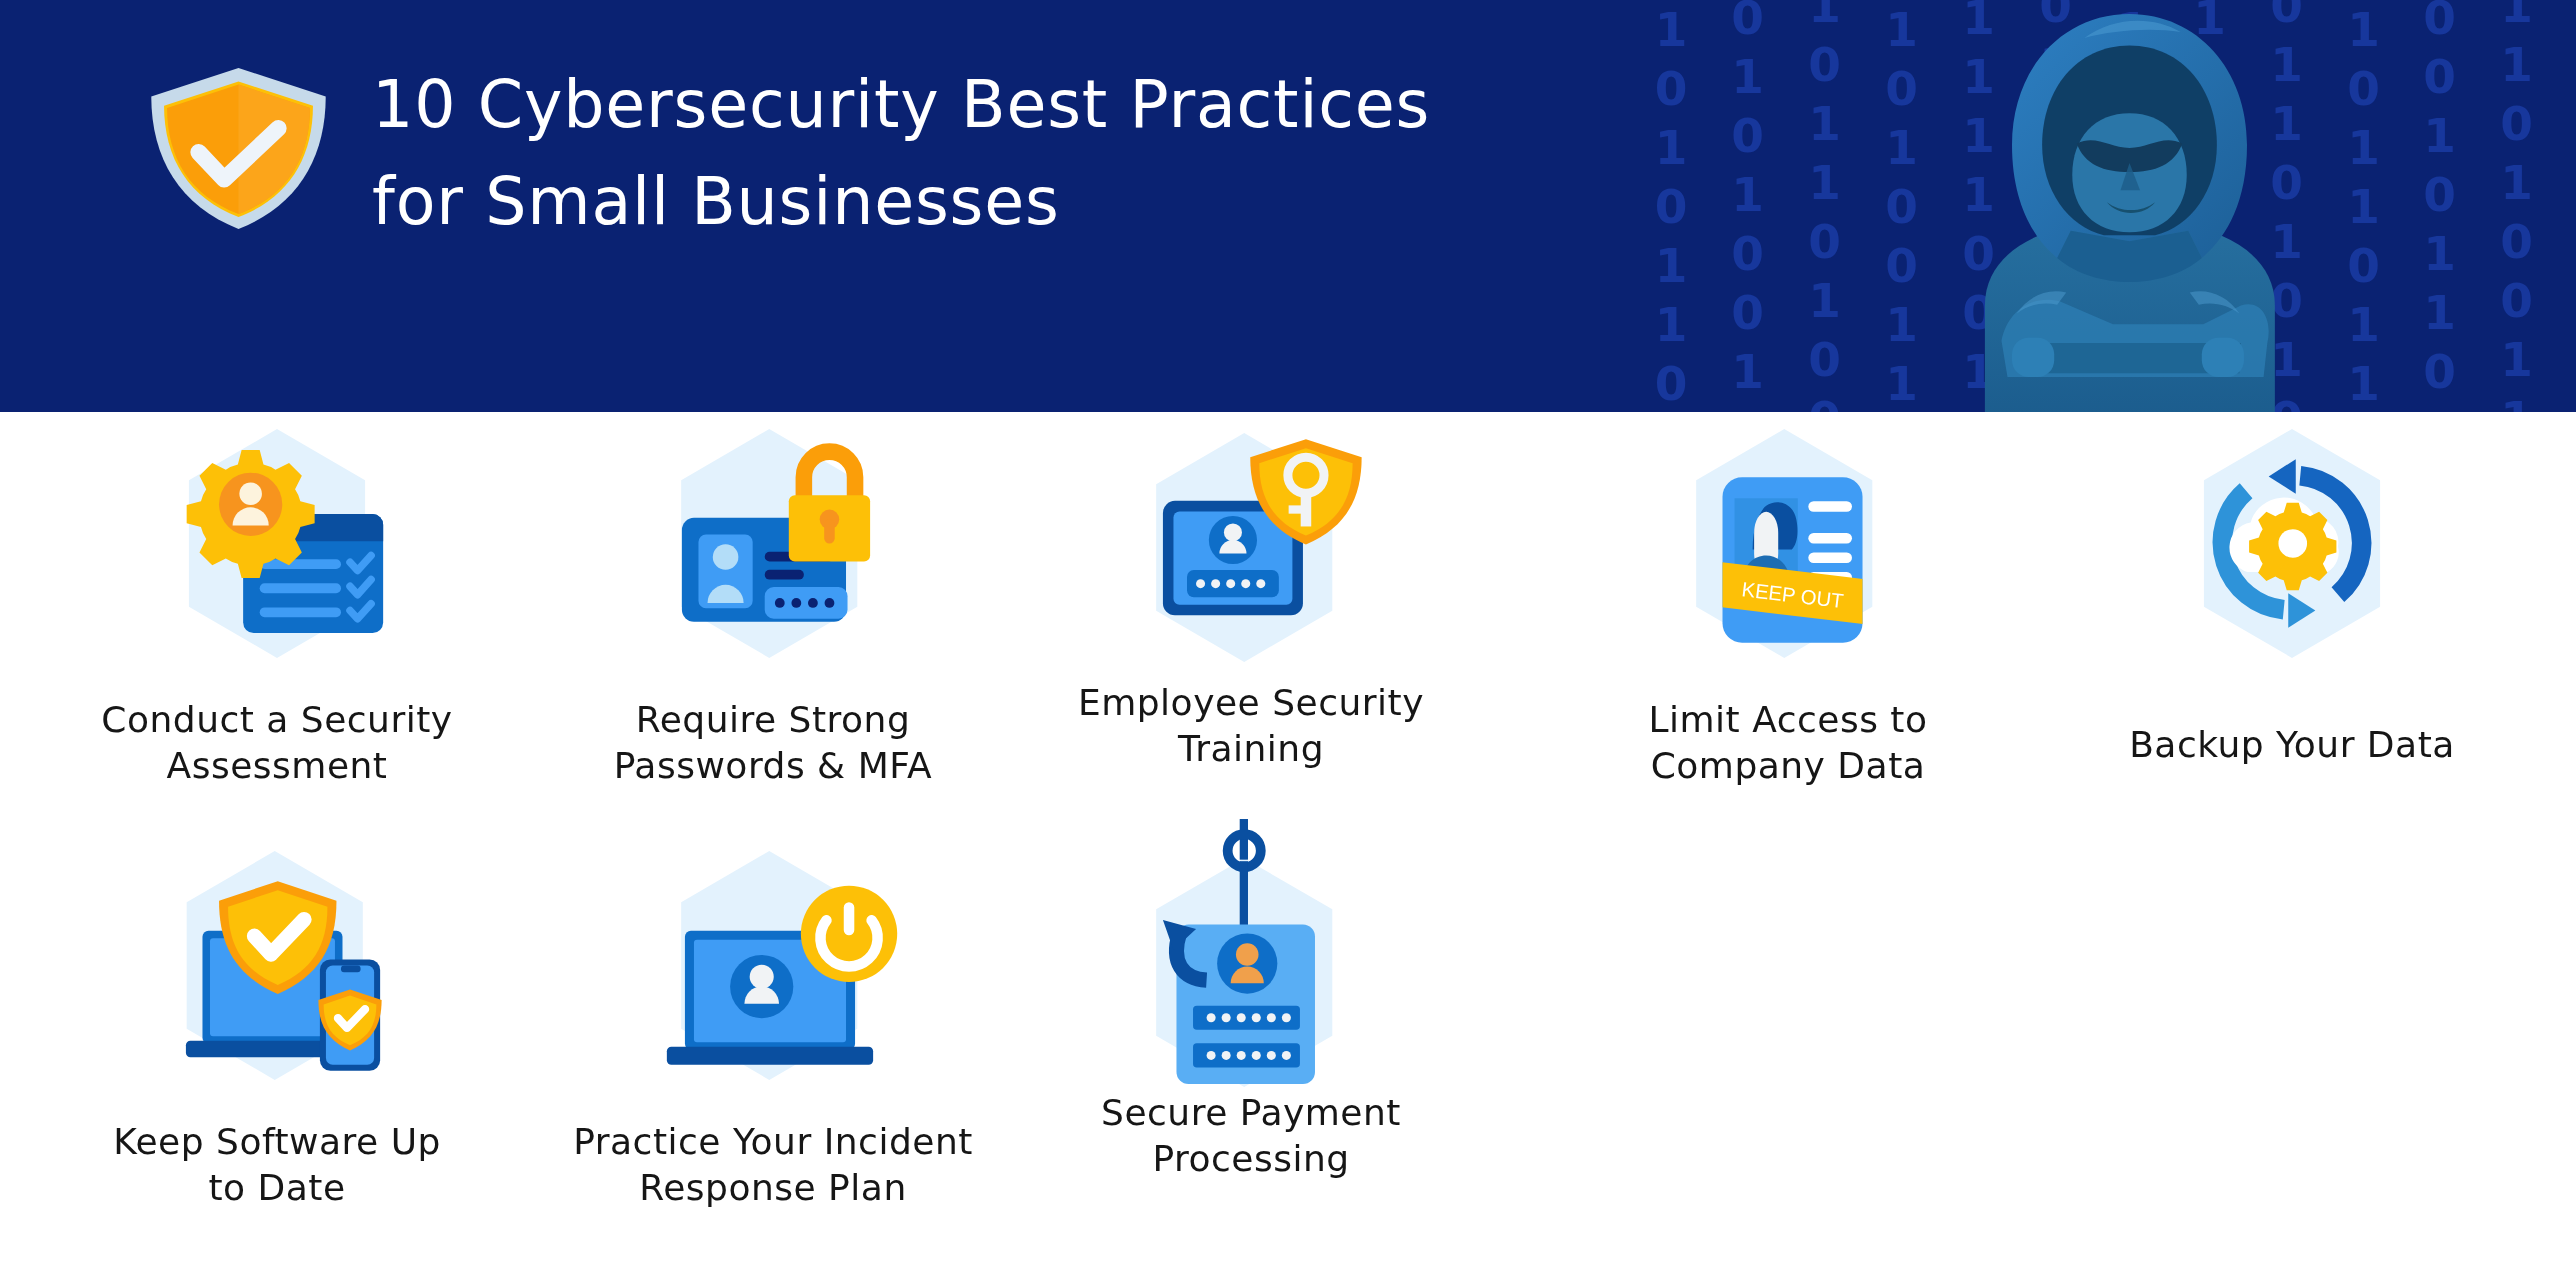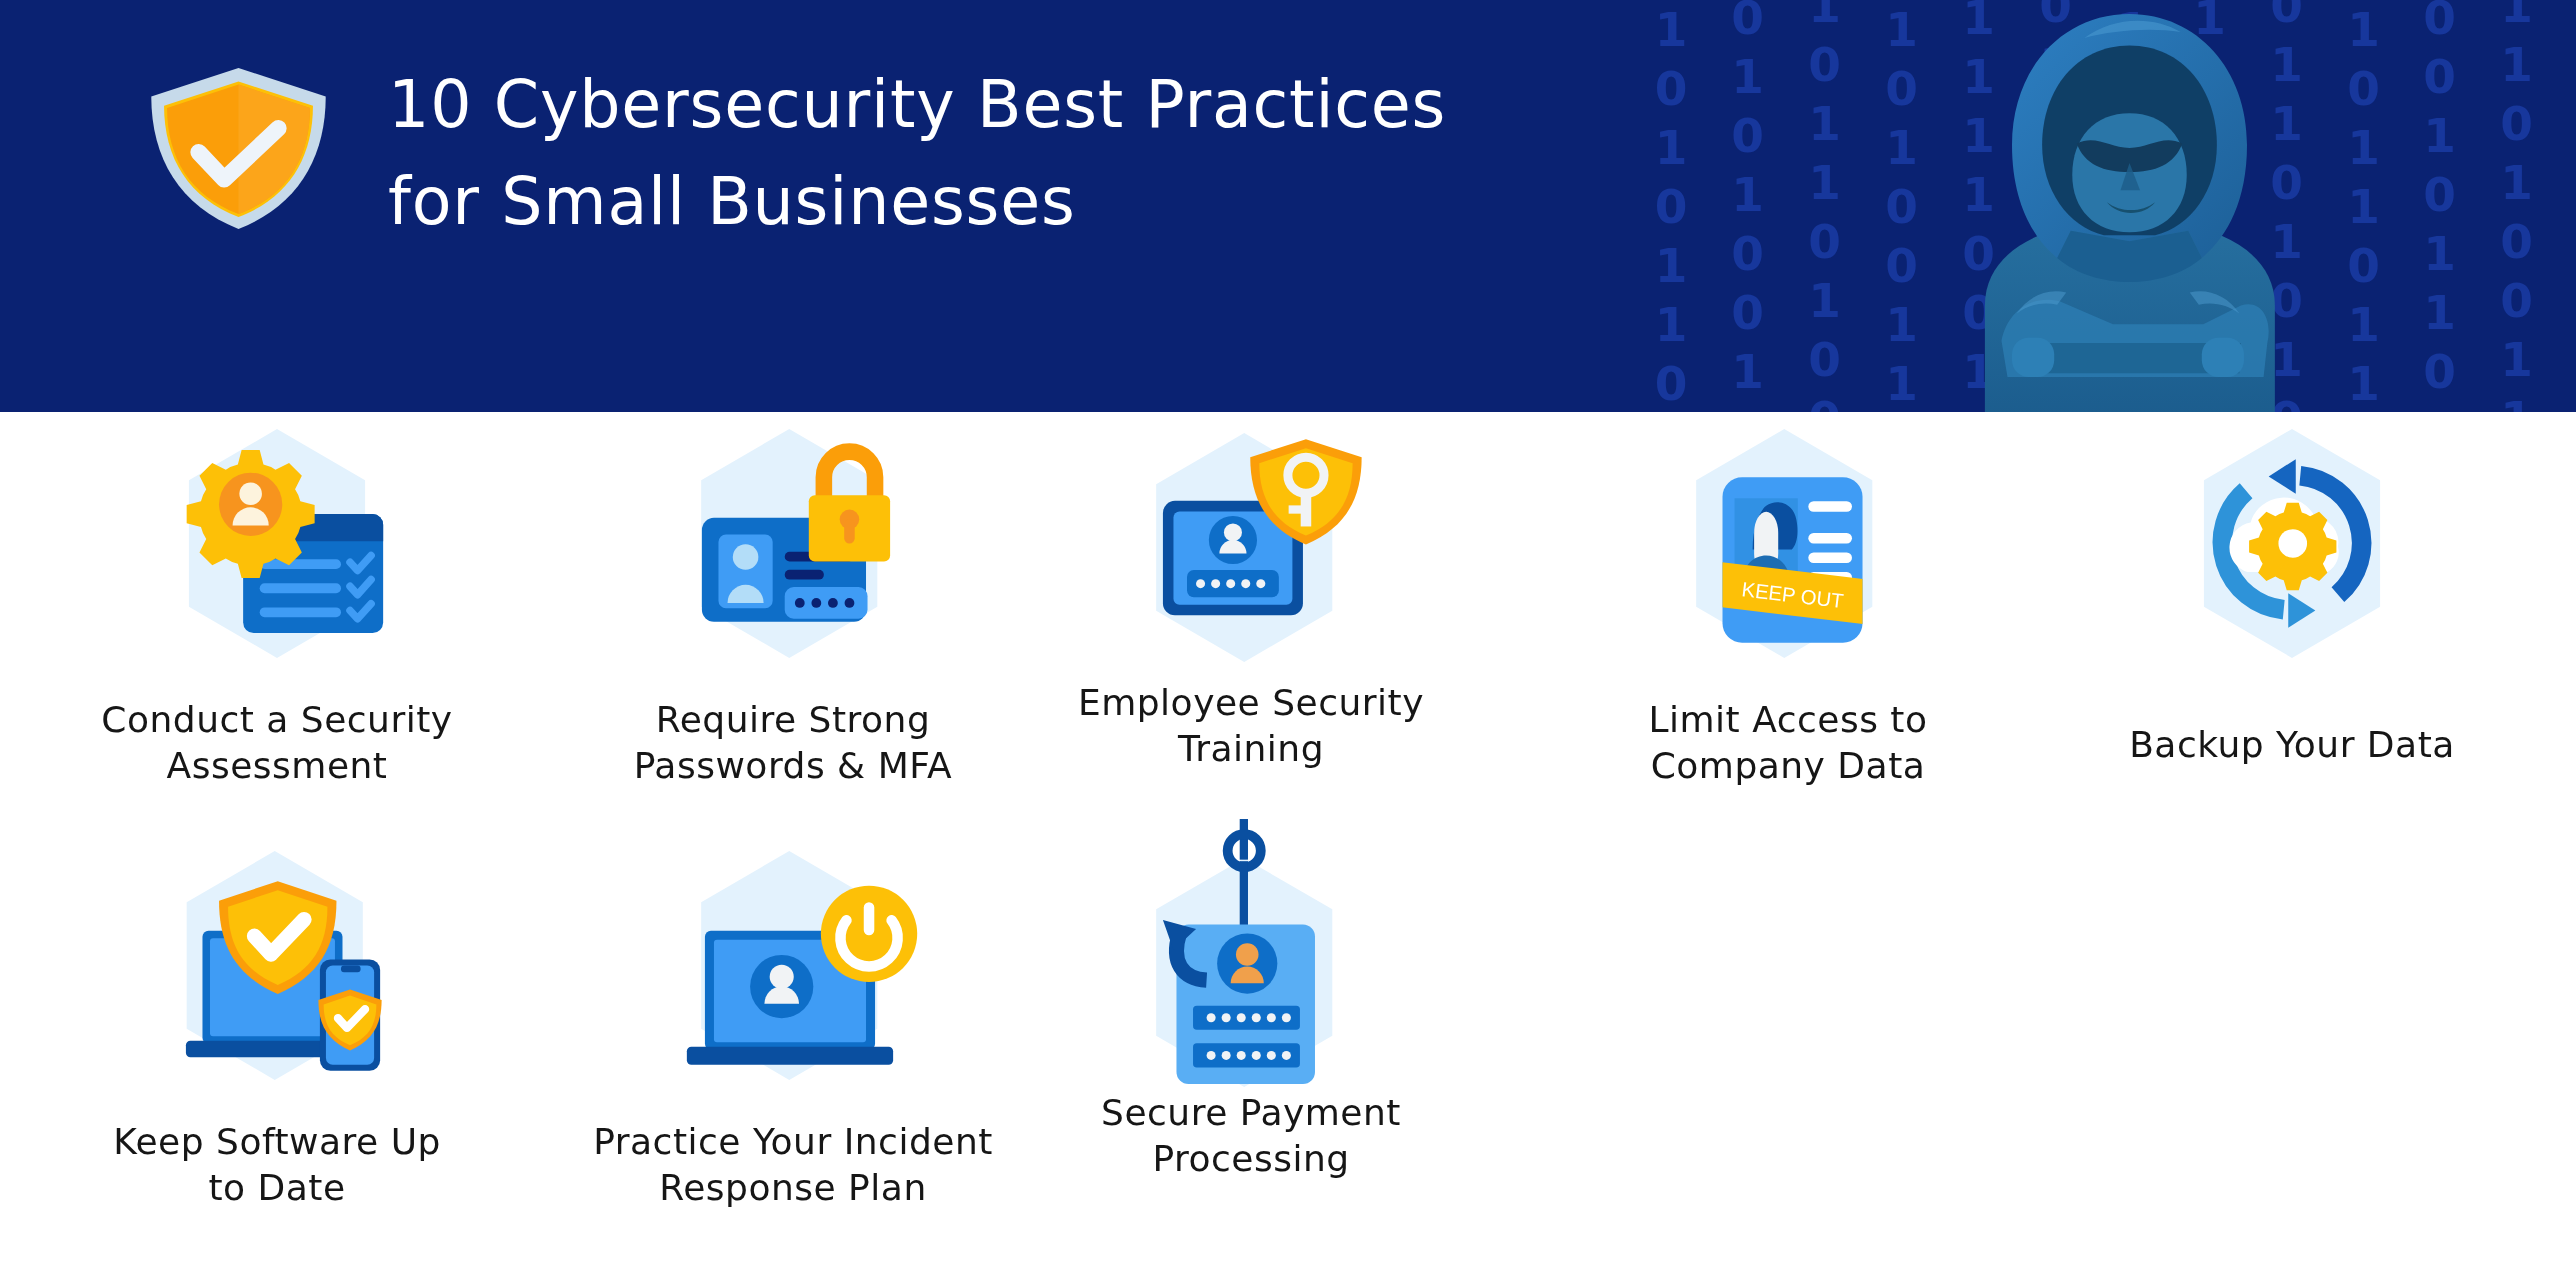--- a/index.html
+++ b/index.html
@@ -41,21 +41,21 @@
     position: absolute;
     left: 1887px; top: 0px;
     width: 482px; height: 427px;
   }
 
   .hdr-shield {
     position: absolute; left: 143px; top: 65px;
     width: 191px; height: 167px;
   }
   .hdr-titles {
-    position: absolute; left: 388px; top: 72px;
+    position: absolute; left: 372px; top: 72px;
     width: 1432px;
   }
   .hdr-line {
     color: #ffffff;
     font-family: "DejaVu Sans", sans-serif;
     font-size: 65px;
     font-weight: 400;
     line-height: 1.0;
     letter-spacing: 0.8px;
     white-space: nowrap;
@@ -70,21 +70,21 @@
   .row { position: absolute; left: 0; width: 2576px; height: 422px; }
   .row.r1 { top: 0px; }
   .row.r2 { top: 422px; }
 
   .cell {
     position: absolute; top: 0;
     width: 422px; height: 422px;
     display: flex; flex-direction: column;
     align-items: center;
   }
-  .c0 { left: 66px; }  .c1 { left: 582px; }  .c2 { left: 1040px; }
+  .c0 { left: 66px; }  .c1 { left: 562px; }  .c2 { left: 1040px; }
   .c3 { left: 1577px; } .c4 { left: 2081px; gap: 25px; }
 
   .art {
     position: relative;
     width: 294px; height: 271px;
     margin-top: 7.5px;
   }
   .art svg { position: absolute; left: 0; top: 0; width: 294px; height: 271px; overflow: visible; }
 
   .cap {

